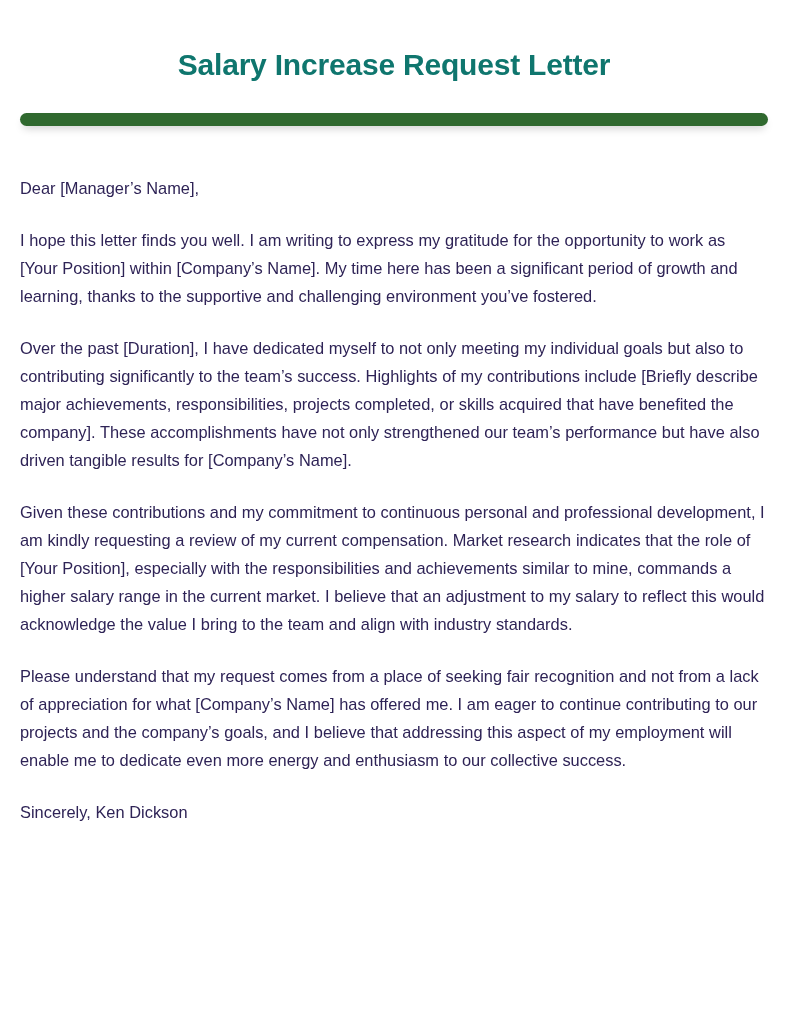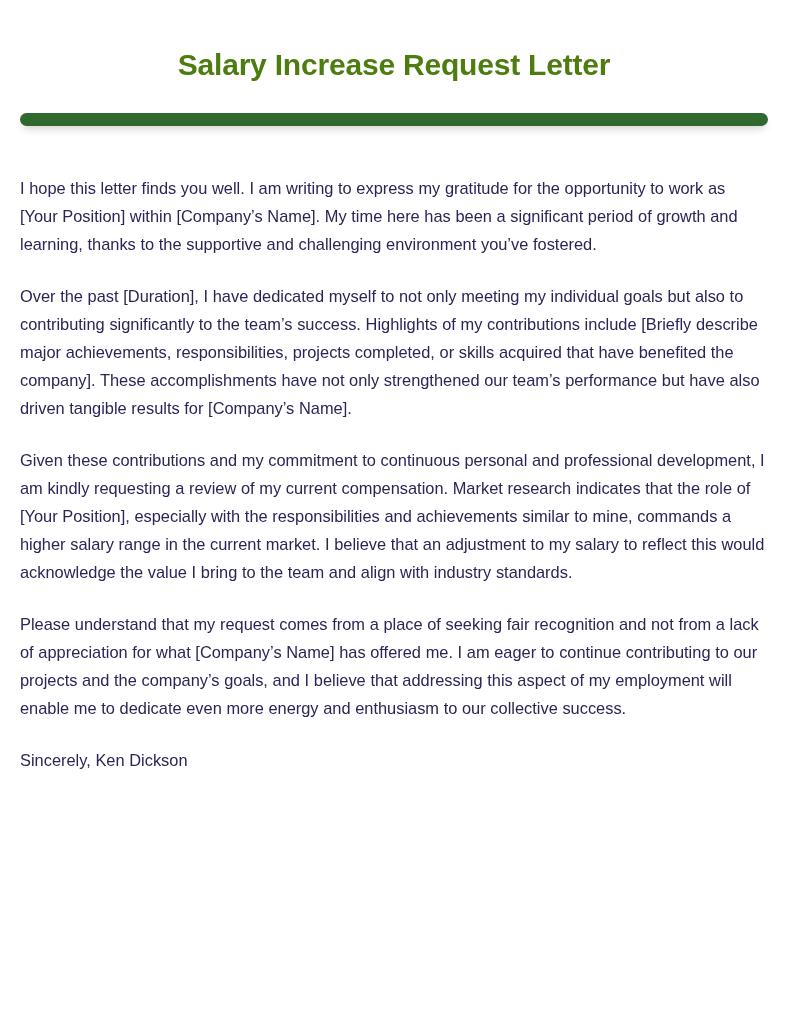--- a/index.html
+++ b/index.html
@@ -24,21 +24,21 @@
   }
 
   .doc-title {
     margin: 0;
     padding: 44px 20px 0 20px;
     text-align: center;
     font-size: 30px;
     line-height: 42px;
     font-weight: 700;
     letter-spacing: -0.2px;
-    color: #4d7c0f;
+    color: #0f766e;
     font-family: "Liberation Sans", sans-serif;
   }
 
   .divider-wrap {
     padding: 27px 20px 0 20px;
     box-sizing: border-box;
   }
 
   .divider-bar {
     height: 13px;
@@ -72,20 +72,21 @@
 
 <div class="page">
 
   <h1 class="doc-title">Salary Increase Request Letter</h1>
 
   <div class="divider-wrap">
     <div class="divider-bar"></div>
   </div>
 
   <div class="letter-body">
+    <p>Dear [Manager’s Name],</p>
     <p>I hope this letter finds you well. I am writing to express my gratitude for the opportunity to work as [Your Position] within [Company’s Name]. My time here has been a significant period of growth and learning, thanks to the supportive and challenging environment you’ve fostered.</p>
     <p>Over the past [Duration], I have dedicated myself to not only meeting my individual goals but also to contributing significantly to the team’s success. Highlights of my contributions include [Briefly describe major achievements, responsibilities, projects completed, or skills acquired that have benefited the company]. These accomplishments have not only strengthened our team’s performance but have also driven tangible results for [Company’s Name].</p>
     <p>Given these contributions and my commitment to continuous personal and professional development, I am kindly requesting a review of my current compensation. Market research indicates that the role of [Your Position], especially with the responsibilities and achievements similar to mine, commands a higher salary range in the current market. I believe that an adjustment to my salary to reflect this would acknowledge the value I bring to the team and align with industry standards.</p>
     <p>Please understand that my request comes from a place of seeking fair recognition and not from a lack of appreciation for what [Company’s Name] has offered me. I am eager to continue contributing to our projects and the company’s goals, and I believe that addressing this aspect of my employment will enable me to dedicate even more energy and enthusiasm to our collective success.</p>
     <p>Sincerely, Ken Dickson</p>
   </div>
 
 </div>
 
 </body></html>

